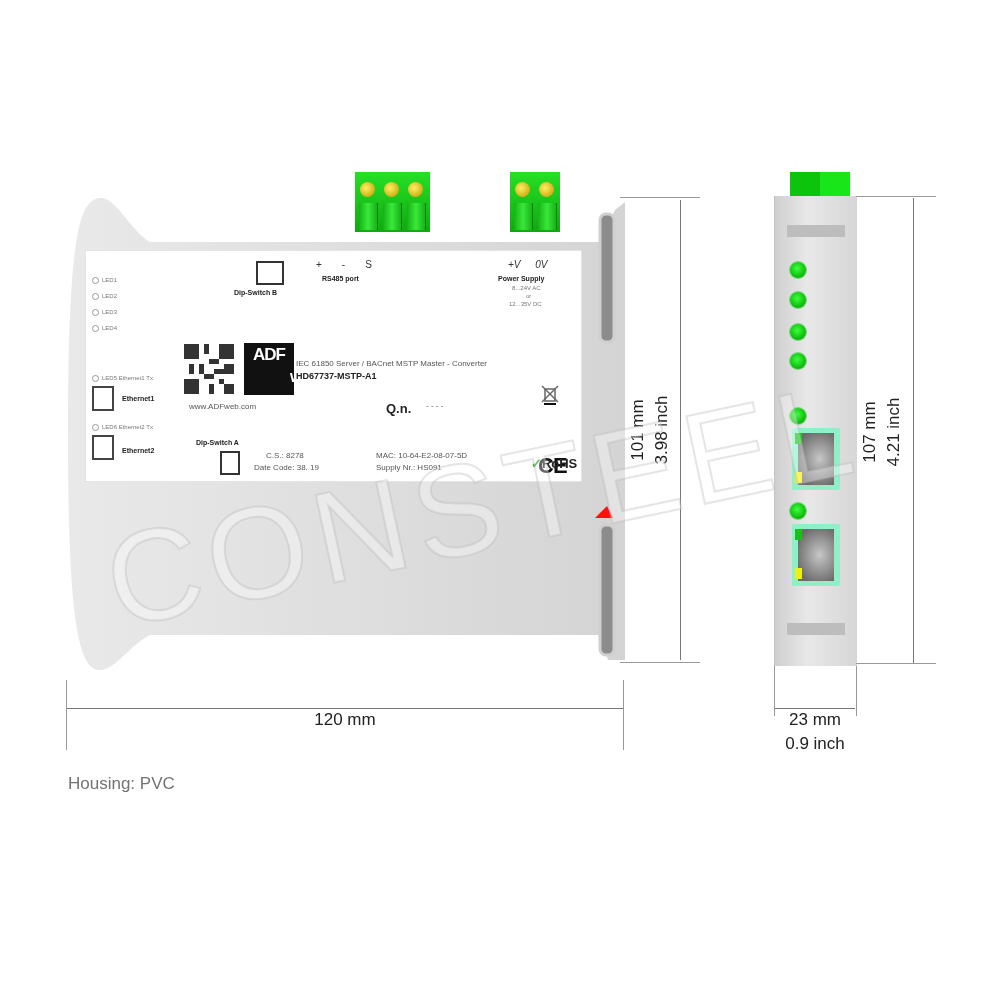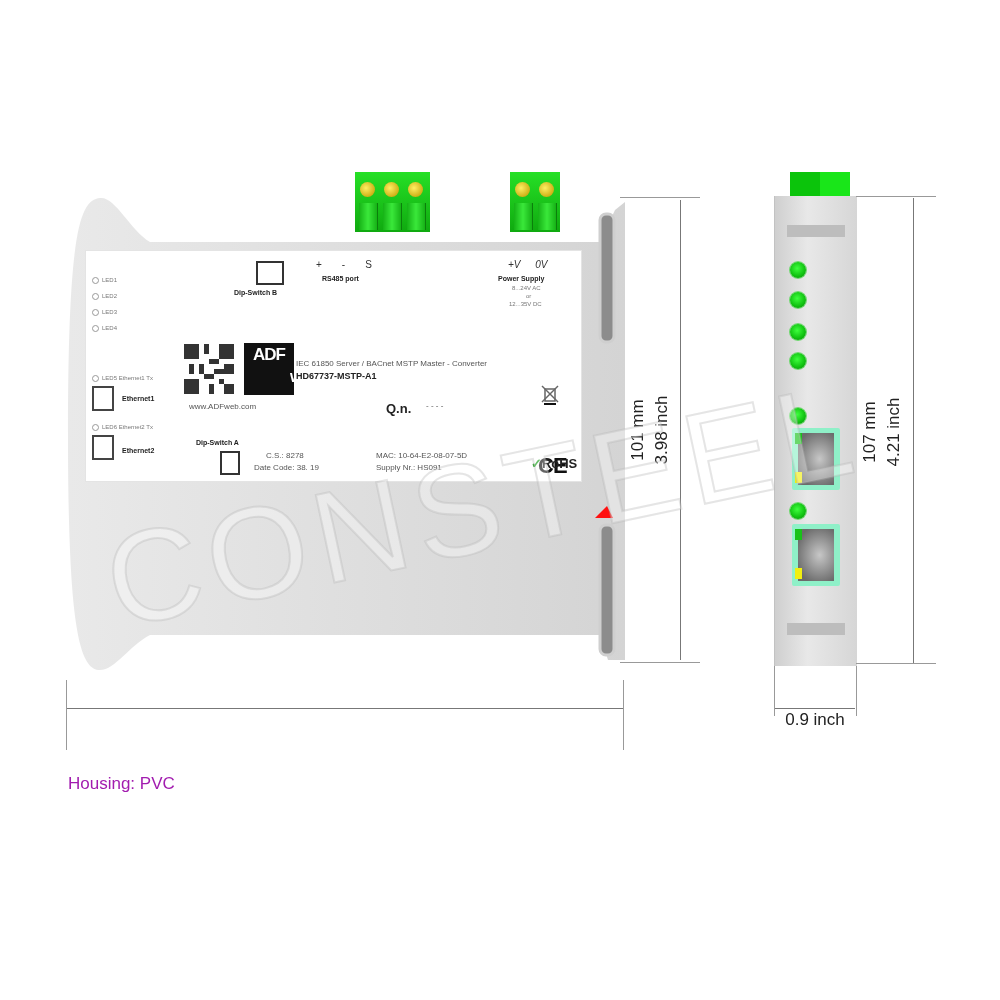--- a/index.html
+++ b/index.html
@@ -4,21 +4,21 @@
 <style>
   html, body { margin:0; padding:0; background:#ffffff; }
   body { width:1000px; height:1000px; position:relative; overflow:hidden; font-family:"Liberation Sans", sans-serif; color:#222; }
   .abs { position:absolute; }
   .label-panel { position:absolute; left:85px; top:250px; width:495px; height:230px; background:#fff; border:1px solid #e4e4e4; }
   .tiny { font-size:6px; color:#777; white-space:nowrap; }
   .small { font-size:8px; color:#333; white-space:nowrap; }
   .bold7 { font-size:7px; font-weight:bold; color:#222; white-space:nowrap; }
   .led-ring { display:inline-block; width:5px; height:5px; border:1px solid #999; border-radius:50%; vertical-align:middle; margin-right:3px; }
   .dim-text { font-size:17px; color:#222; text-align:center; line-height:24px; white-space:nowrap; }
-  .info-text { font-size:17px; color:#a21caf; line-height:24px; white-space:nowrap; }
+  .info-text { font-size:17px; color:#737373; line-height:24px; white-space:nowrap; }
   .green-led { position:absolute; width:16px; height:16px; border-radius:50%; background:radial-gradient(circle at 45% 40%, #3dff3d, #10c010 60%, #0a8a0a); box-shadow:0 0 0 1px #6fd86f; }
   .rj45 { position:absolute; width:48px; height:62px; background:#8ff0c8; border-radius:2px; }
   .rj45 .inner { position:absolute; left:6px; top:5px; width:36px; height:52px; background:radial-gradient(ellipse at 60% 50%, #c7c7c7, #6b6b6b 80%); }
   .rj45 .g { position:absolute; left:3px; top:5px; width:7px; height:11px; background:#19c219; }
   .rj45 .y { position:absolute; left:3px; top:44px; width:7px; height:11px; background:#f1ef10; }
   .terminal { position:absolute; background:linear-gradient(#26e026,#0fa90f); }
   .screw { position:absolute; width:15px; height:15px; border-radius:50%; background:radial-gradient(circle at 40% 40%, #ffef62, #c7a70c 80%); }
   .tslot { position:absolute; top:31px; height:27px; width:18px; background:linear-gradient(90deg,#16b216,#3ae83a,#16b216); border-right:1px solid #0b7f0b; }
 </style>
 </head>
@@ -129,20 +129,21 @@
   <div class="abs" style="left:680px;top:200px;width:1px;height:460px;background:#777;"></div>
   <div class="abs" style="left:650px;top:430px;transform:translate(-50%,-50%) rotate(-90deg);width:200px;">
     <div class="dim-text">101 mm</div>
     <div class="dim-text">3.98  inch</div>
   </div>
 
   <div class="abs" style="left:66px;top:680px;width:1px;height:70px;background:#999;"></div>
   <div class="abs" style="left:623px;top:680px;width:1px;height:70px;background:#999;"></div>
   <div class="abs" style="left:67px;top:708px;width:556px;height:1px;background:#777;"></div>
   <div class="abs" style="left:245px;top:708px;width:200px;">
+    <div class="dim-text">120 mm</div>
   </div>
 </div>
 
 <div class="abs" style="left:760px;top:160px;width:240px;height:600px;">
   <div class="abs" style="left:30px;top:12px;width:60px;height:25px;background:linear-gradient(90deg,#0bc40b 50%,#19e619 50%);"></div>
   <div class="abs" style="left:14px;top:36px;width:82px;height:470px;background:linear-gradient(90deg,#cfcfcf,#e8e8e8 40%,#d6d6d6);border-left:1px solid #c2c2c2;"></div>
   <div class="abs" style="left:27px;top:65px;width:58px;height:12px;background:#bdbdbd;"></div>
   <div class="abs" style="left:27px;top:463px;width:58px;height:12px;background:#bdbdbd;"></div>
 
   <div class="green-led" style="left:30px;top:102px;"></div>
@@ -168,20 +169,21 @@
   <div class="abs" style="left:153px;top:38px;width:1px;height:465px;background:#777;"></div>
   <div class="abs" style="left:122px;top:272px;transform:translate(-50%,-50%) rotate(-90deg);width:200px;">
     <div class="dim-text">107 mm</div>
     <div class="dim-text">4.21 inch</div>
   </div>
 
   <div class="abs" style="left:14px;top:506px;width:1px;height:50px;background:#999;"></div>
   <div class="abs" style="left:96px;top:506px;width:1px;height:50px;background:#999;"></div>
   <div class="abs" style="left:15px;top:548px;width:80px;height:1px;background:#777;"></div>
   <div class="abs" style="left:-45px;top:548px;width:200px;">
+    <div class="dim-text">23 mm</div>
     <div class="dim-text">0.9 inch</div>
   </div>
 </div>
 
 <div class="abs" style="left:100px;top:430px;font-size:130px;color:rgba(255,255,255,0.35);-webkit-text-stroke:2px rgba(180,180,180,0.35);transform:rotate(-12deg);letter-spacing:8px;white-space:nowrap;pointer-events:none;">CONSTEEL</div>
 
 <div class="abs" style="left:68px;top:772px;">
   <div class="info-text">Housing: PVC</div>
 </div>
 

